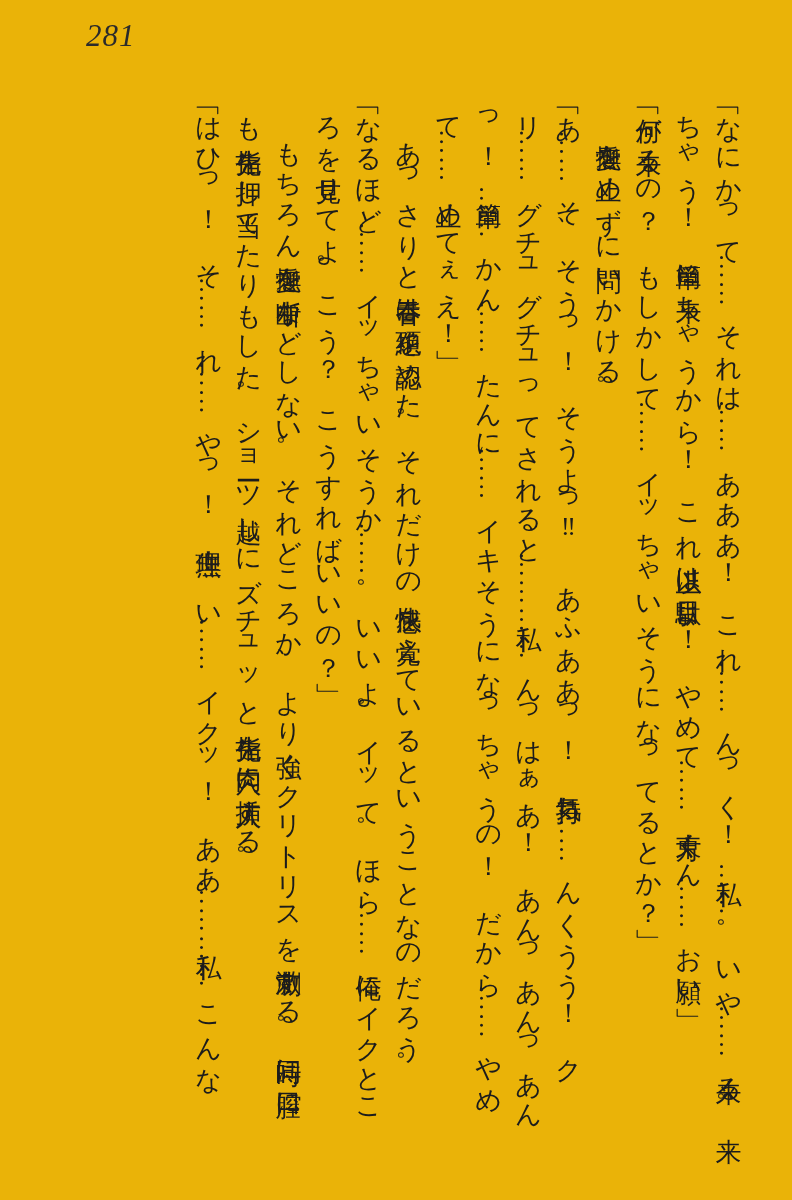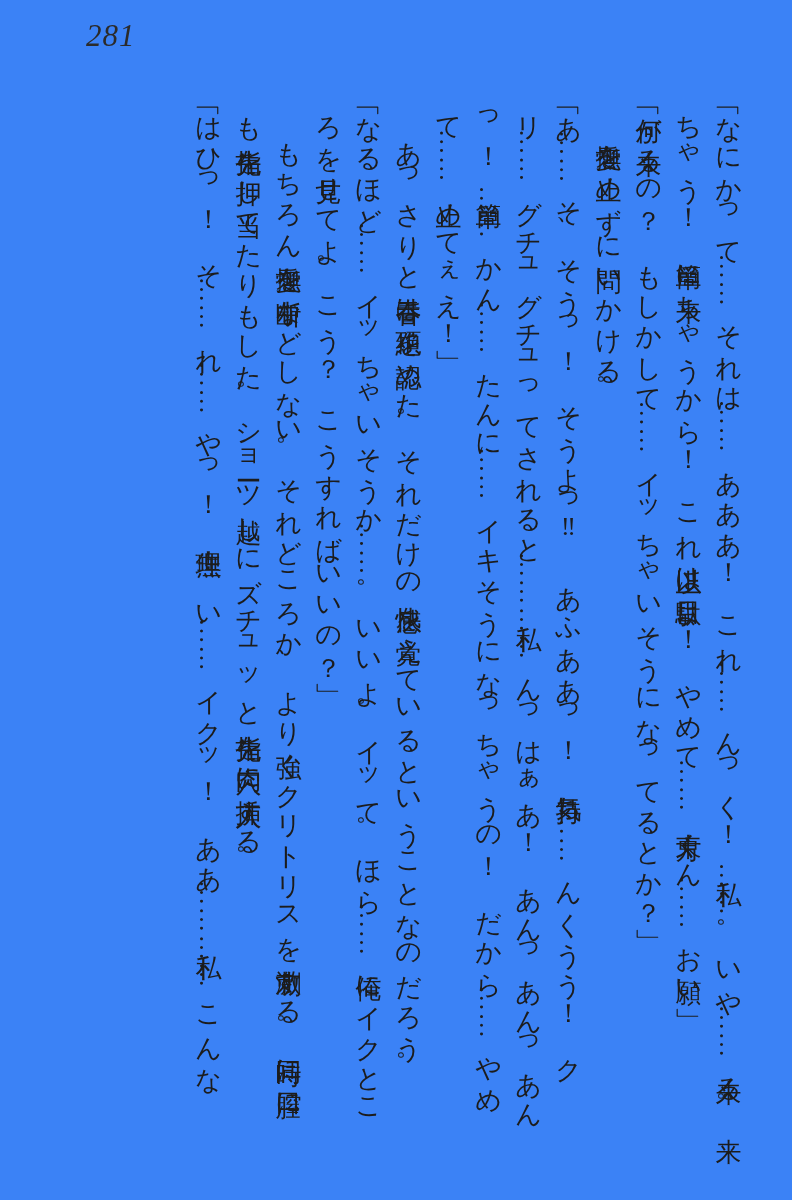--- a/index.html
+++ b/index.html
@@ -3,21 +3,21 @@
 <meta charset="utf-8">
 <style>
   html, body {
     margin: 0;
     padding: 0;
   }
   .page {
     position: relative;
     width: 792px;
     height: 1200px;
-    background: #3b82f6;
+    background: #eab308;
     overflow: hidden;
     font-family: "Liberation Serif", "DejaVu Serif", serif;
   }
   .page-number {
     position: absolute;
     top: 18px;
     left: 86px;
     font-style: italic;
     font-size: 31px;
     letter-spacing: 1px;

